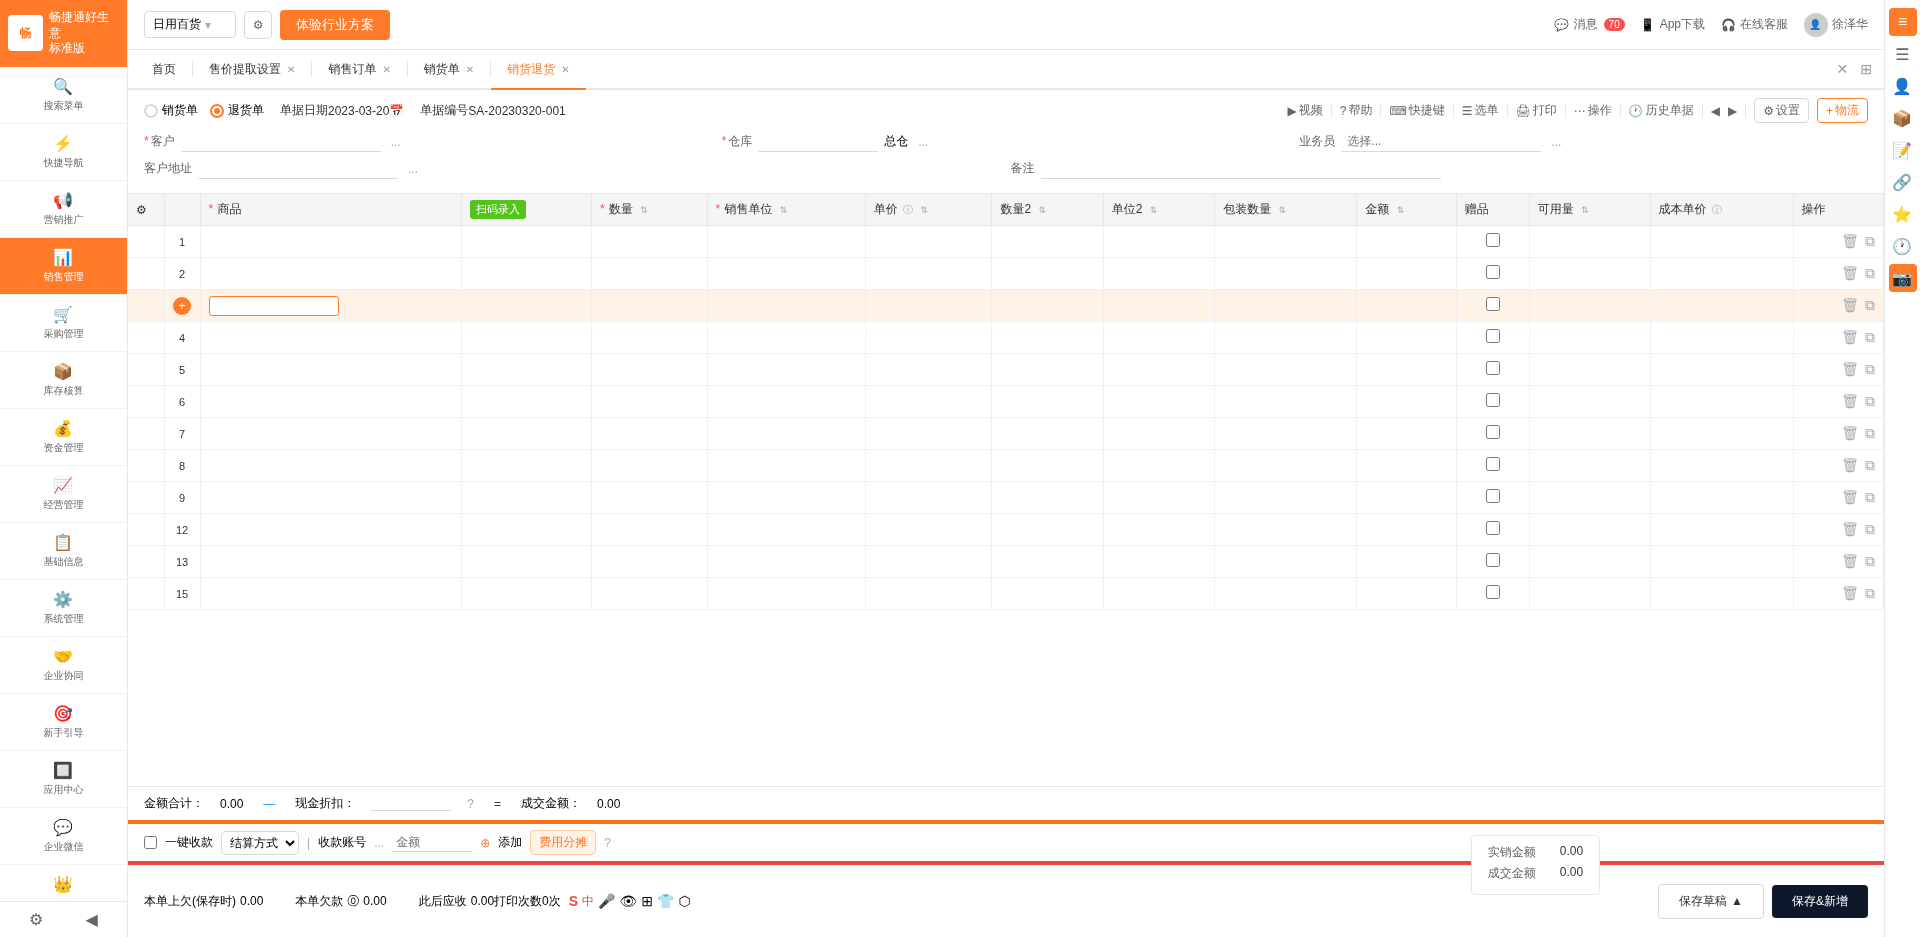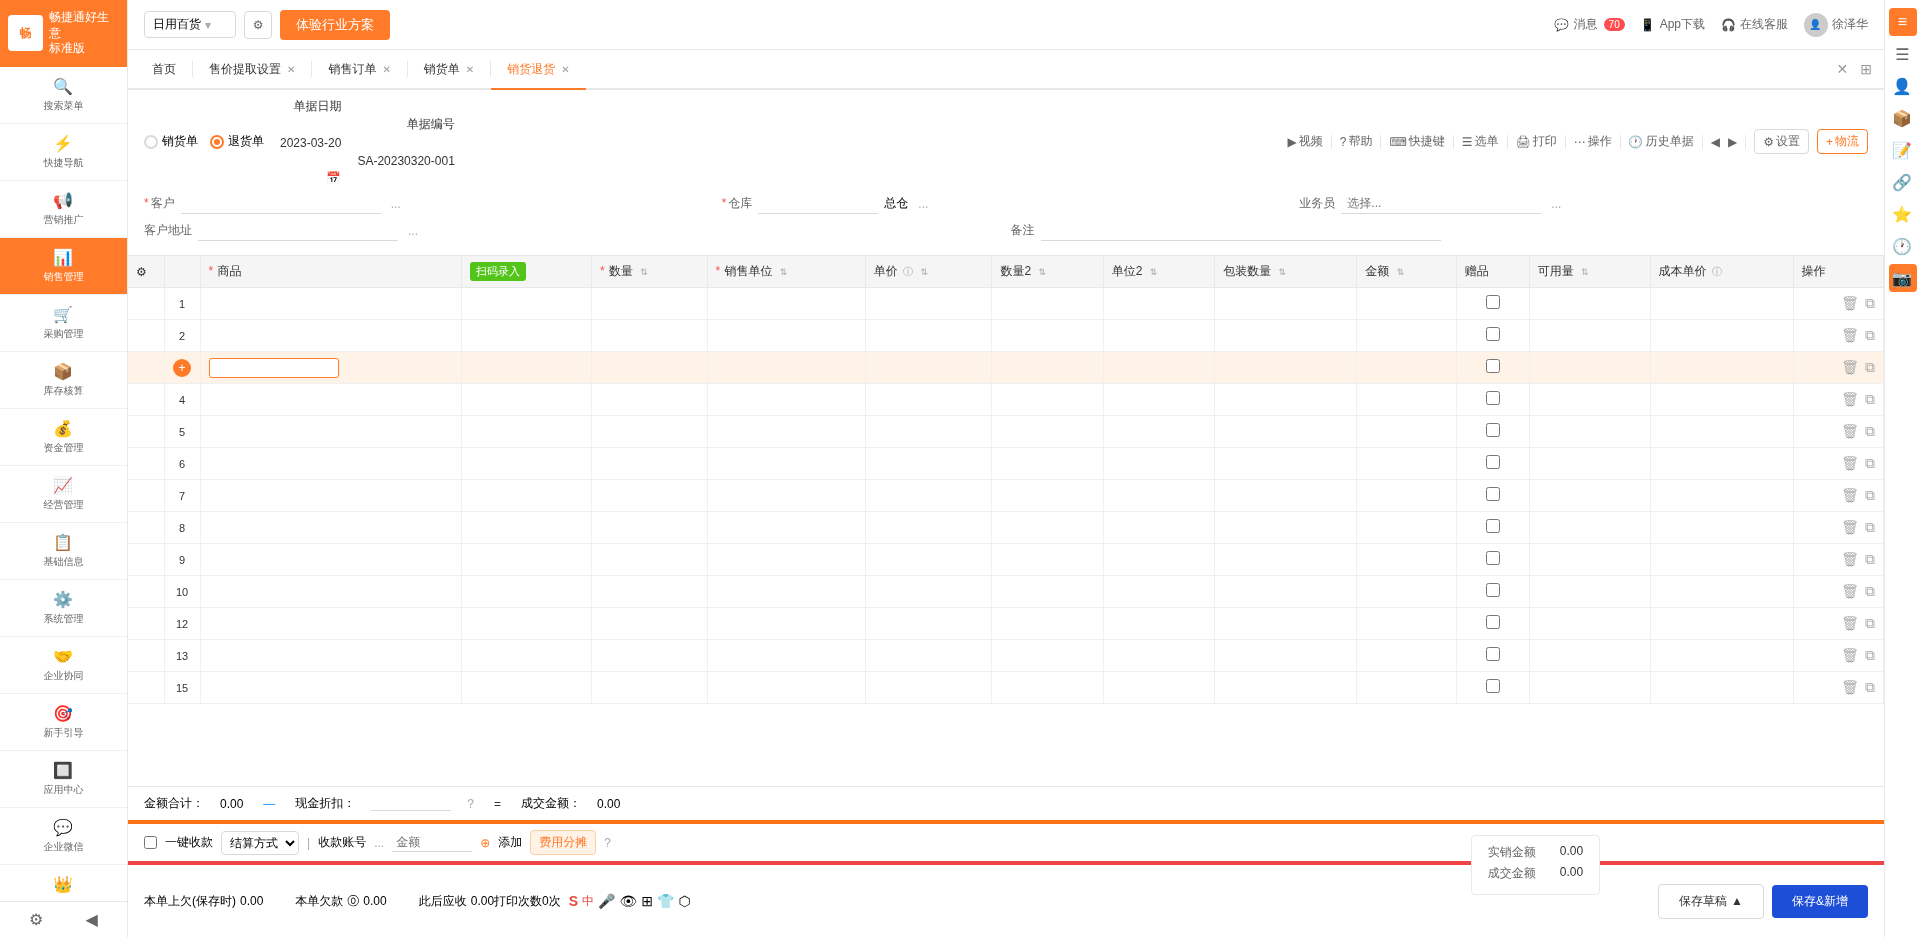--- a/index.html
+++ b/index.html
@@ -43,21 +43,21 @@
     
     .form-area { background: #fff; padding: 8px 16px; border-bottom: 1px solid #e8e8e8; }
     .form-toolbar { display: flex; align-items: center; justify-content: space-between; margin-bottom: 8px; }
     .form-toolbar-left { display: flex; align-items: center; gap: 16px; }
     .form-toolbar-right { display: flex; align-items: center; gap: 8px; }
     .radio-group { display: flex; gap: 12px; }
     .radio-item { display: flex; align-items: center; gap: 4px; cursor: pointer; }
     .radio-circle { width: 14px; height: 14px; border-radius: 50%; border: 2px solid #d9d9d9; display: flex; align-items: center; justify-content: center; }
     .radio-circle.checked { border-color: #ff7b29; }
     .radio-circle.checked::after { content: ''; width: 6px; height: 6px; background: #ff7b29; border-radius: 50%; }
-    .form-field { display: flex; align-items: flex-end; gap: 21px; flex-direction: column; }
+    .form-field { display: flex; align-items: center; gap: 0; }
     .form-label { color: #333; white-space: nowrap; }
     .form-value { color: #333; }
     .toolbar-btn { display: flex; align-items: center; gap: 2px; color: #666; cursor: pointer; font-size: 12px; }
     .toolbar-divider { width: 1px; height: 14px; background: #e8e8e8; }
 
     .form-row { display: flex; align-items: center; gap: 9px; margin-bottom: 6px; }
     .field-group { display: flex; align-items: center; gap: 6px; flex: 1; }
     .field-label { color: #666; white-space: nowrap; }
     .field-label.required::before { content: '*'; color: #ff4d4f; margin-right: 2px; }
     .field-input { flex: 1; border: none; border-bottom: 1px solid #d9d9d9; padding: 3px 6px; color: #333; background: transparent; outline: none; min-width: 0; }
@@ -85,21 +85,21 @@
     
     .footer-area { background: #fff; border-top: 1px solid #e8e8e8; }
     .footer-calc { display: flex; align-items: center; gap: 16px; padding: 8px 16px; border-bottom: 4px solid #f97316; }
     .footer-payment { display: flex; align-items: center; gap: 8px; padding: 6px 16px; border-bottom: 4px solid #ef4444; }
     .payment-field { display: flex; align-items: center; gap: 4px; }
     .payment-input { border: none; border-bottom: 1px solid #d9d9d9; width: 80px; padding: 2px 4px; outline: none; }
     .footer-summary { display: flex; align-items: center; justify-content: space-between; padding: 6px 16px; }
     .summary-left { display: flex; align-items: center; gap: 32px; }
     .summary-item { display: flex; align-items: center; gap: 4px; }
     .save-draft-btn { border: 1px solid #d9d9d9; border-radius: 4px; padding: 8px 20px; cursor: pointer; background: #fff; color: #333; display: flex; align-items: center; gap: 4px; }
-    .save-new-btn { background: #1d4ed8; color: #fff; border: none; border-radius: 4px; padding: 8px 20px; cursor: pointer; font-size: 13px; display: flex; align-items: center; gap: 4px; }
+    .save-new-btn { background: #0f172a; color: #fff; border: none; border-radius: 4px; padding: 8px 20px; cursor: pointer; font-size: 13px; display: flex; align-items: center; gap: 4px; }
 
     
     .right-panel { width: 36px; background: #fff; border-left: 1px solid #e8e8e8; display: flex; flex-direction: column; align-items: center; padding: 8px 0; gap: 4px; }
     .right-panel-item { width: 28px; height: 28px; display: flex; align-items: center; justify-content: center; cursor: pointer; color: #666; font-size: 16px; border-radius: 4px; }
     .right-panel-item.active { background: #ff7b29; color: #fff; }
 
     
     .amount-box { position: absolute; right: 50px; bottom: 36px; background: #fff; border: 1px solid #e8e8e8; padding: 8px 16px; border-radius: 4px; }
     .amount-row { display: flex; justify-content: space-between; gap: 24px; margin-bottom: 4px; }
     .amount-label { color: #666; }
@@ -656,46 +656,20 @@
       <td></td>
       <td>
         <div class="action-btns">
           <span class="action-btn">🗑</span>
           <span class="action-btn">⧉</span>
         </div>
       </td>
     </tr>
             <tr>
       <td class="col-num"></td>
-      <td class="col-num">10</td>
-      <td>
-        
-      </td>
-      <td></td>
-      <td></td>
-      <td></td>
-      <td></td>
-      <td></td>
-      <td></td>
-      <td></td>
-      <td></td>
-      <td class="checkbox-cell">
-        <input type="checkbox" class="checkbox" style="">
-      </td>
-      <td></td>
-      <td></td>
-      <td>
-        <div class="action-btns">
-          <span class="action-btn">🗑</span>
-          <span class="action-btn">⧉</span>
-        </div>
-      </td>
-    </tr>
-            <tr>
-      <td class="col-num"></td>
       <td class="col-num">12</td>
       <td>
         
       </td>
       <td></td>
       <td></td>
       <td></td>
       <td></td>
       <td></td>
       <td></td>

